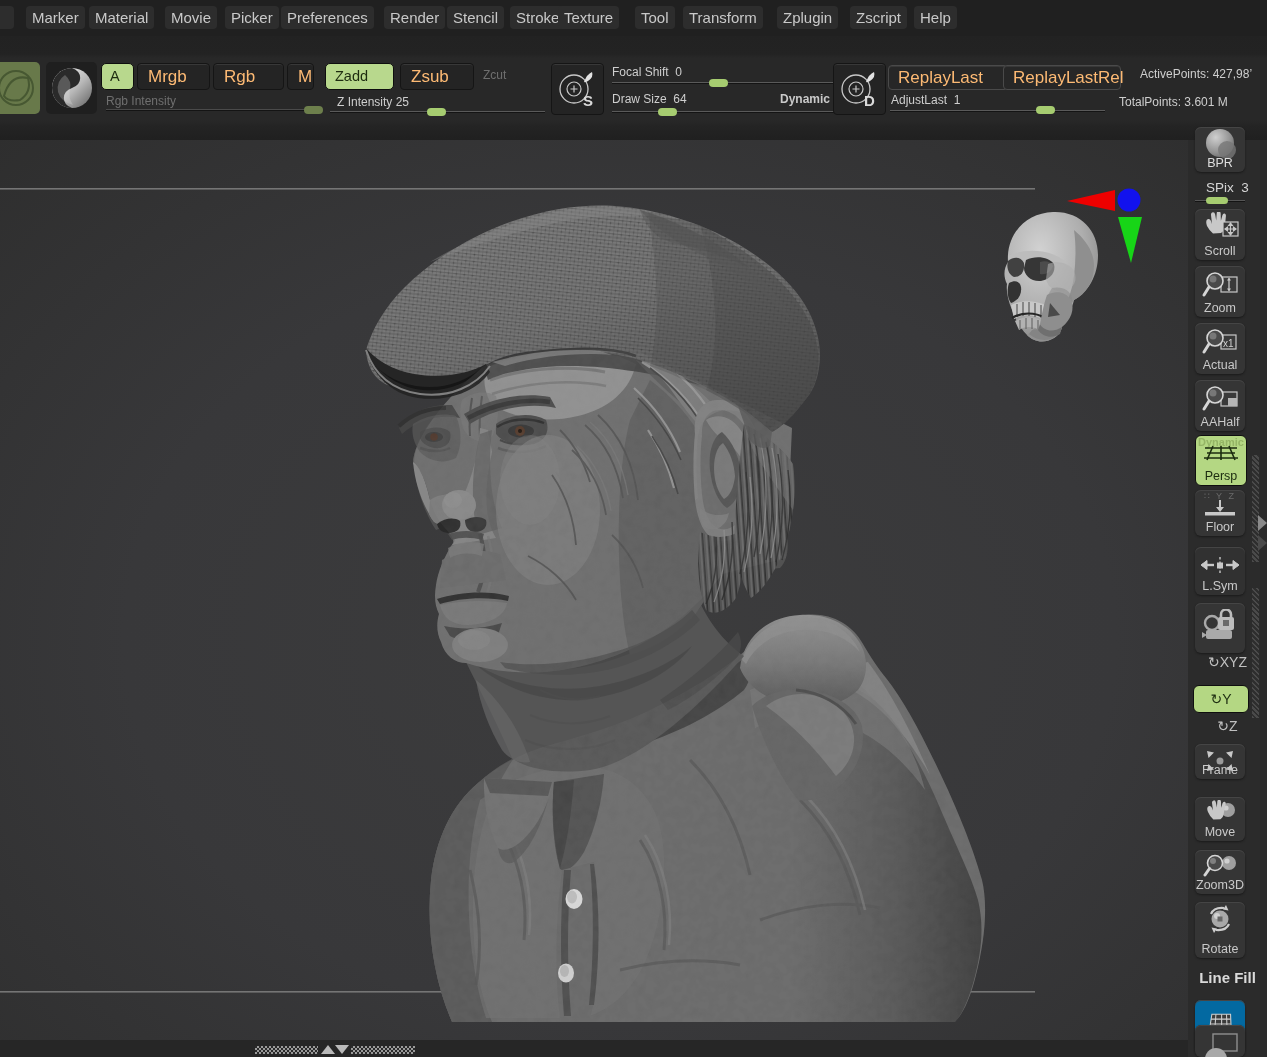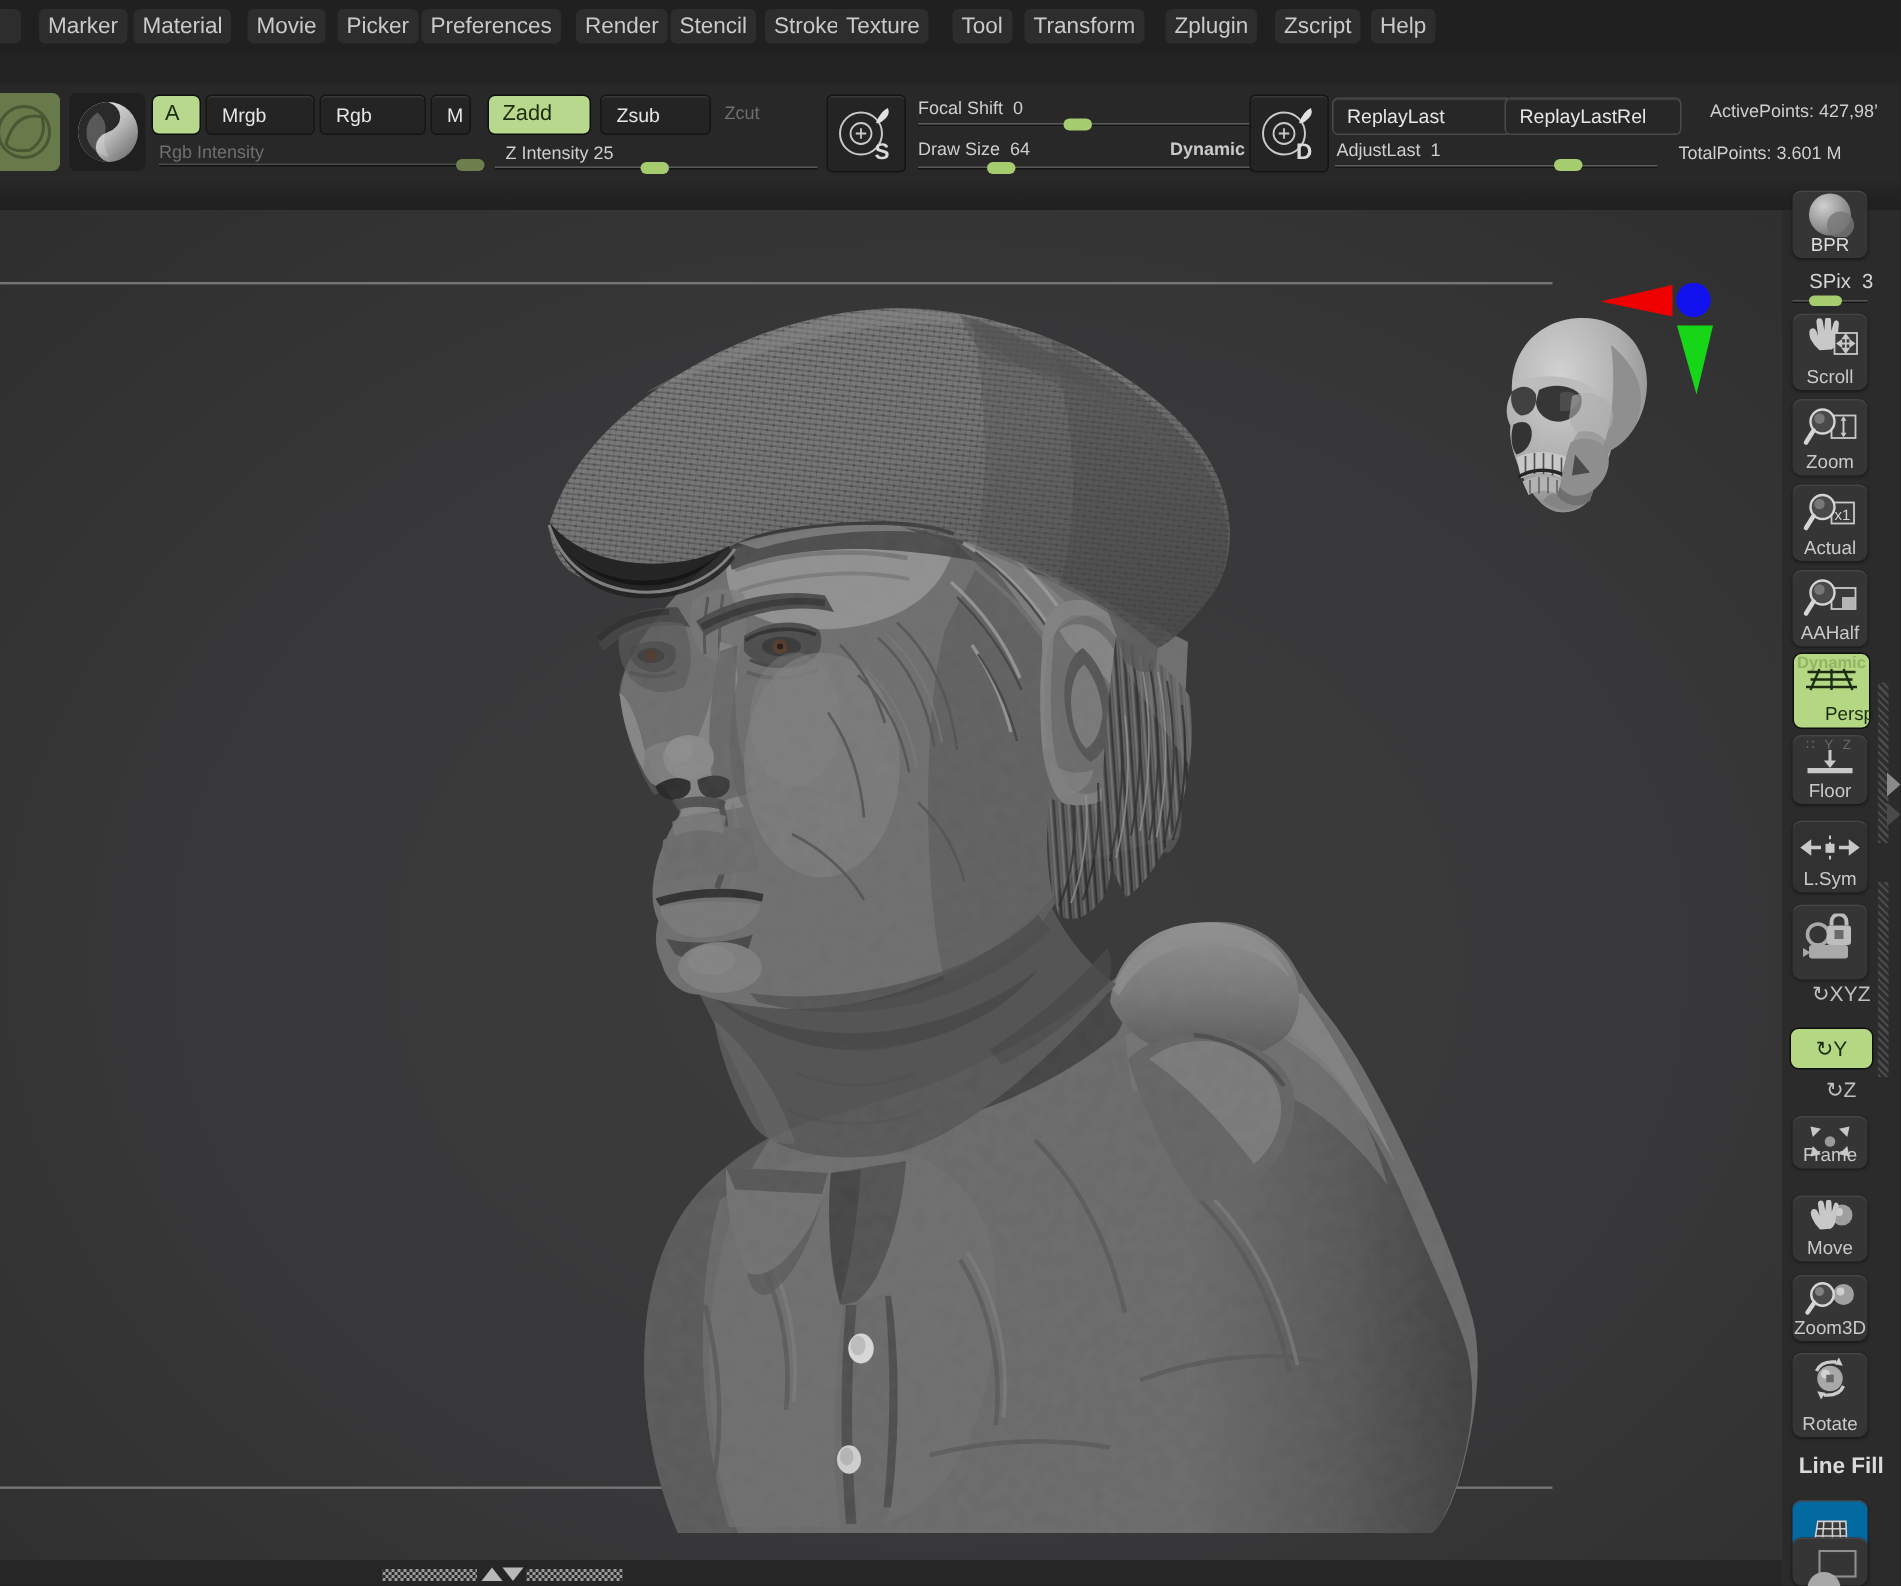--- a/index.html
+++ b/index.html
@@ -5,21 +5,21 @@
   html,body{margin:0;padding:0;width:1267px;height:1057px;overflow:hidden;background:#232323;
     font-family:"Liberation Sans", sans-serif;-webkit-font-smoothing:antialiased;}
   .abs{position:absolute;}
   
   #menubar{position:absolute;left:0;top:0;width:1267px;height:36px;background:#202020;}
   .mbtn{position:absolute;top:6px;height:23px;background:#2d2d2d;border-radius:4px;
     color:#c9c9c9;font-size:15px;line-height:23px;text-align:center;padding:0 6px;}
   
   #toolbar{position:absolute;left:0;top:36px;width:1267px;height:104px;background:linear-gradient(#222222 0px,#232323 18px,#282828 22px,#282828 84px,#242424 90px,#202020 103px);}
   .tbtn{position:absolute;background:#242424;border:1px solid #151515;box-shadow:inset 0 1px 0 #383838;
-    border-radius:4px;color:#e5e5e5;font-size:13px;}
+    border-radius:4px;color:#fdba74;font-size:17px;}
   .tlabel{position:absolute;font-size:12px;color:#cecece;white-space:nowrap;}
   .dim{color:#6f6f6f;}
   .track{position:absolute;height:1px;background:#5a5a5a;box-shadow:0 1px 0 #141414;}
   .handle{position:absolute;width:19px;height:8px;border-radius:4px;background:#a6cc70;}
   .holive{background:#6d7f4c;}
   .gbtn{background:#b8d88d;color:#1e2c10;border:1px solid #0e0e0e;border-radius:5px;
     position:absolute;font-size:14.5px;}
   
   #canvas{position:absolute;left:0;top:140px;width:1188px;height:900px;
     background:radial-gradient(ellipse 900px 700px at 620px 500px,#3c3c3d 0%,#38383a 55%,#2e2e2e 100%);}
@@ -563,21 +563,21 @@
   </div>
 
   <div class="sbtn" style="top:295px;height:49px;background:#b4d783;box-shadow:none;border:1px solid #0f0f0f;">
     <div class="abs" style="left:0;top:0;width:100%;text-align:center;font-size:11px;font-weight:bold;color:#94b465;">Dynamic</div>
     <svg class="abs" style="left:7px;top:8px;" width="36" height="26" viewBox="0 0 36 26">
       <g stroke="#1c2c10" stroke-width="1.6" fill="none">
         <path d="M2 4h32M4 9h28M1 14h34"></path>
         <path d="M10 2 L4 16M18 2 L18 16M26 2 L32 16"></path>
       </g>
     </svg>
-    <div class="slabel" style="color:#1c2c10;margin-left:12px;">Persp</div>
+    <div class="slabel" style="color:#1c2c10;">Persp</div>
   </div>
 
   <div class="sbtn" style="top:350px;height:46px;">
     <div class="abs" style="left:0;top:1px;width:100%;text-align:center;font-size:9px;color:#6a6a6a;letter-spacing:2px;">∷ Y Z</div>
     <svg class="abs" style="left:8px;top:9px;" width="34" height="22" viewBox="0 0 34 22">
       <path d="M17 1v8" stroke="#c8c8c8" stroke-width="2"></path>
       <path d="M17 13l-4-5h8z" fill="#c8c8c8"></path>
       <rect x="2" y="13" width="30" height="3.5" fill="#c8c8c8"></rect>
     </svg>
     <div class="slabel">Floor</div>

